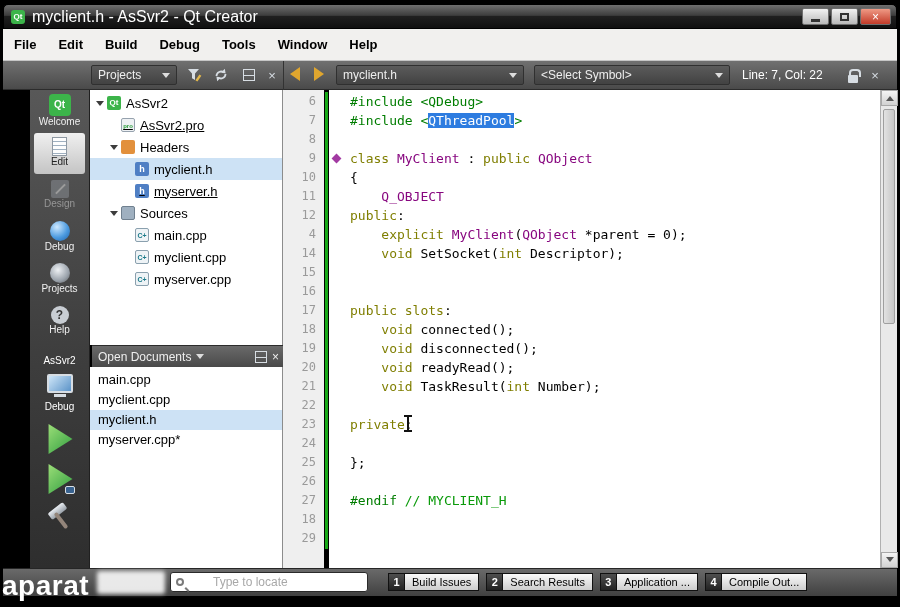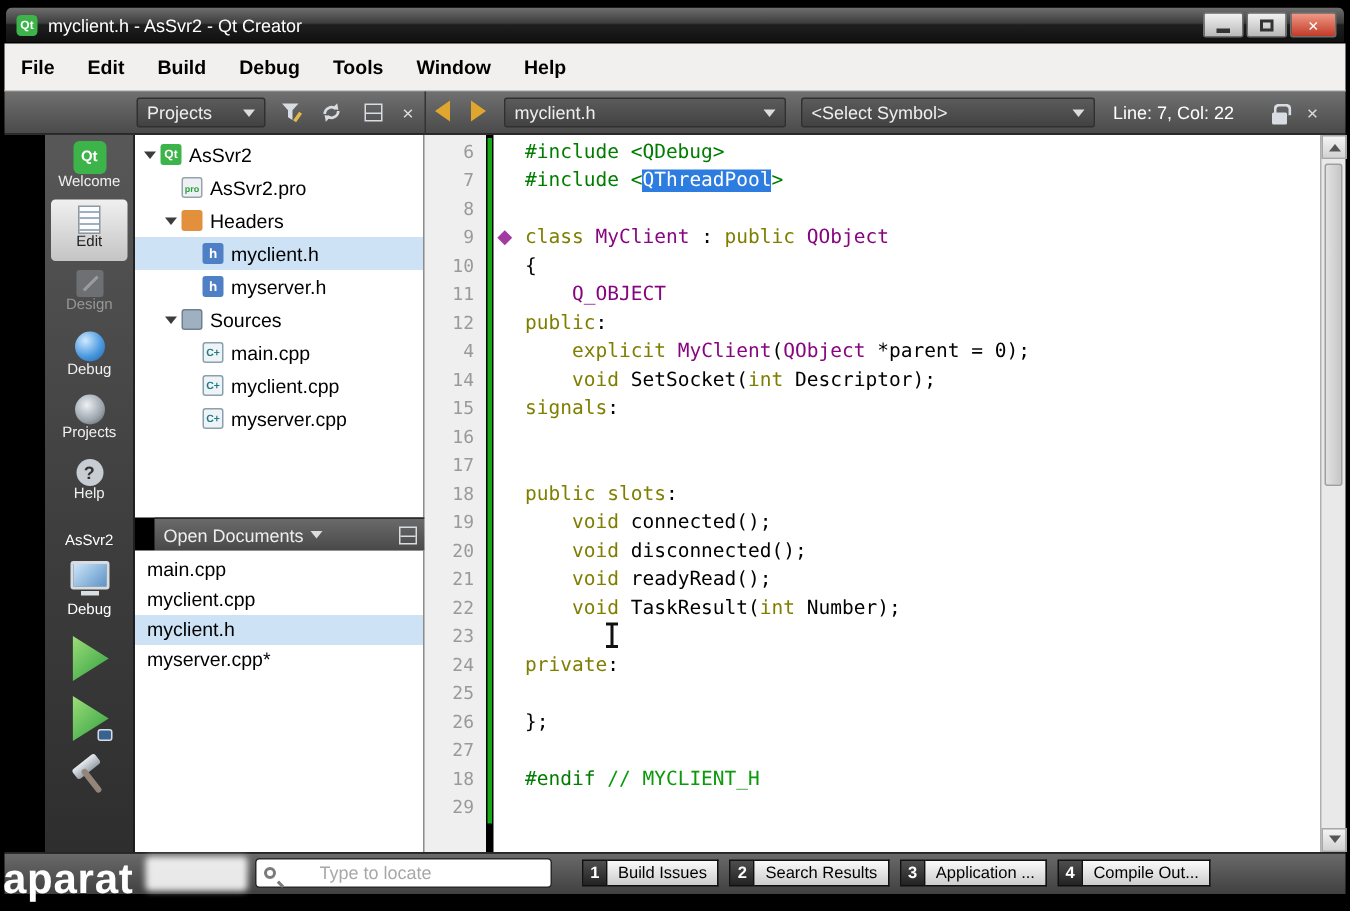--- a/index.html
+++ b/index.html
@@ -6,21 +6,21 @@
   html,body { background:#000; }
   #stage { position:relative; width:900px; height:607px; background:#000; overflow:hidden;
            font-family:"Liberation Sans", sans-serif; }
 
   
   .titlebar { position:absolute; left:3px; top:4px; width:894px; height:25px;
     background:linear-gradient(#6f6f6f 0%, #3d3d3d 45%, #1f1f1f 50%, #101010 100%);
     border:1px solid #000; border-radius:5px 5px 0 0; }
   .title-icon { position:absolute; left:7px; top:5px; width:14px; height:14px; background:#3cb44a;
     border-radius:3px; color:#fff; font-size:8px; font-weight:bold; text-align:center; line-height:14px; }
-  .title-text { position:absolute; left:28px; top:0; line-height:24px; font-size:12px; color:#fff; }
+  .title-text { position:absolute; left:28px; top:0; line-height:24px; font-size:16px; color:#fff; }
   .winbtns { position:absolute; right:5px; top:3px; display:flex; gap:2px; }
   .winbtn { width:27px; height:17px; background:linear-gradient(#f2f2f2,#b9b9b9); border:1px solid #6e6e6e;
     border-radius:2px; display:flex; align-items:center; justify-content:center; color:#222; }
   .winbtn.close { width:31px; background:linear-gradient(#ef9a85,#c23a28); color:#fff; font-size:12px; }
   .glyph-min { width:9px; height:3px; background:#333; margin-top:7px; }
   .glyph-max { width:9px; height:8px; border:2px solid #333; }
 
   
   .menubar { position:absolute; left:3px; top:29px; width:894px; height:32px; background:#f1f0ee;
     border-bottom:1px solid #c6c6c6;font-weight:bold; }
@@ -107,21 +107,21 @@
   .ic-pro-file { background:#eef1f4; border:1px solid #96a2ae; color:#2f9e3f; }
   .ic-pro-file::after { content:"pro"; font-size:6px; }
   .ic-headers { background:#e2903c; }
   .ic-h-file { background:#4f7fc4; color:#fff; font-size:9px; }
   .ic-h-file::after { content:"h"; }
   .ic-sources { background:#9fb0c0; border:1px solid #70808f; }
   .ic-cpp-file { background:#eef3f6; border:1px solid #8aa0ae; color:#1b7a8a; font-size:7px; }
   .ic-cpp-file::after { content:"C+"; }
 
   
-  .opendocs-header { position:absolute; left:103px; top:345px; width:193px; height:22px;
+  .opendocs-header { position:absolute; left:92px; top:345px; width:193px; height:22px;
     background:linear-gradient(#6a6a6a,#494949); border-top:1px solid #2c2c2c;
     color:#eee; font-size:12px; display:flex; align-items:center; padding:0 6px; gap:5px; }
   .odh-spacer { flex:1; }
   .opendocs-list { position:absolute; left:90px; top:367px; width:193px; height:201px; background:#fff;
     border-right:1px solid #8c8c8c; padding-top:3px; }
   .odoc { height:20px; line-height:20px; font-size:13px; color:#000; padding-left:8px; }
   .odoc.selected { background:#cde2f5; }
 
   
   .gutter { position:absolute; left:283px; top:90px; width:41px; height:478px; background:#efefef;
@@ -281,36 +281,36 @@
     </div>
     <div class="hammer"></div>
   </div>
 
   <div class="projects-panel" id="ptree">
       <div class="trow" style="padding-left: 6px;">
         <span class="tcaret"></span>
         <span class="ticon ic-qt-project"></span>
         <span class="tlabel">AsSvr2</span>
       </div>
-      <div class="trow" style="padding-left: 20px;">
+      <div class="trow" style="padding-left: 20px; text-decoration: underline;">
         <span class="tcaret-sp"></span>
         <span class="ticon ic-pro-file"></span>
         <span class="tlabel">AsSvr2.pro</span>
       </div>
       <div class="trow" style="padding-left: 20px;">
         <span class="tcaret"></span>
         <span class="ticon ic-headers"></span>
         <span class="tlabel">Headers</span>
       </div>
       <div class="trow selected" style="padding-left: 34px;">
         <span class="tcaret-sp"></span>
         <span class="ticon ic-h-file"></span>
         <span class="tlabel">myclient.h</span>
       </div>
-      <div class="trow" style="padding-left: 34px;">
+      <div class="trow" style="padding-left: 34px; text-decoration: underline;">
         <span class="tcaret-sp"></span>
         <span class="ticon ic-h-file"></span>
         <span class="tlabel">myserver.h</span>
       </div>
       <div class="trow" style="padding-left: 20px;">
         <span class="tcaret"></span>
         <span class="ticon ic-sources"></span>
         <span class="tlabel">Sources</span>
       </div>
       <div class="trow" style="padding-left: 34px;">
@@ -374,21 +374,20 @@
   <div class="code" id="code">
       <div class="cline"><span class="seg-pp">#include &lt;QDebug&gt;</span></div>
       <div class="cline"><span class="seg-pp">#include &lt;</span><span class="seg-sel">QThreadPool</span><span class="seg-pp">&gt;</span></div>
       <div class="cline"></div>
       <div class="cline"><span class="seg-kw">class</span><span class="seg-pl"> </span><span class="seg-type">MyClient</span><span class="seg-pl"> : </span><span class="seg-kw">public</span><span class="seg-pl"> </span><span class="seg-type">QObject</span></div>
       <div class="cline"><span class="seg-pl">{</span></div>
       <div class="cline"><span class="seg-pl">    </span><span class="seg-type">Q_OBJECT</span></div>
       <div class="cline"><span class="seg-kw">public</span><span class="seg-pl">:</span></div>
       <div class="cline"><span class="seg-pl">    </span><span class="seg-kw">explicit</span><span class="seg-pl"> </span><span class="seg-type">MyClient</span><span class="seg-pl">(</span><span class="seg-type">QObject</span><span class="seg-pl"> *parent = 0);</span></div>
       <div class="cline"><span class="seg-pl">    </span><span class="seg-kw">void</span><span class="seg-pl"> SetSocket(</span><span class="seg-kw">int</span><span class="seg-pl"> Descriptor);</span></div>
-      <div class="cline"><span class="seg-kw">signals</span><span class="seg-pl">:</span></div>
       <div class="cline"></div>
       <div class="cline"></div>
       <div class="cline"><span class="seg-kw">public slots</span><span class="seg-pl">:</span></div>
       <div class="cline"><span class="seg-pl">    </span><span class="seg-kw">void</span><span class="seg-pl"> connected();</span></div>
       <div class="cline"><span class="seg-pl">    </span><span class="seg-kw">void</span><span class="seg-pl"> disconnected();</span></div>
       <div class="cline"><span class="seg-pl">    </span><span class="seg-kw">void</span><span class="seg-pl"> readyRead();</span></div>
       <div class="cline"><span class="seg-pl">    </span><span class="seg-kw">void</span><span class="seg-pl"> TaskResult(</span><span class="seg-kw">int</span><span class="seg-pl"> Number);</span></div>
       <div class="cline"></div>
       <div class="cline"><span class="seg-kw">private</span><span class="seg-pl">:</span></div>
       <div class="cline"></div>

